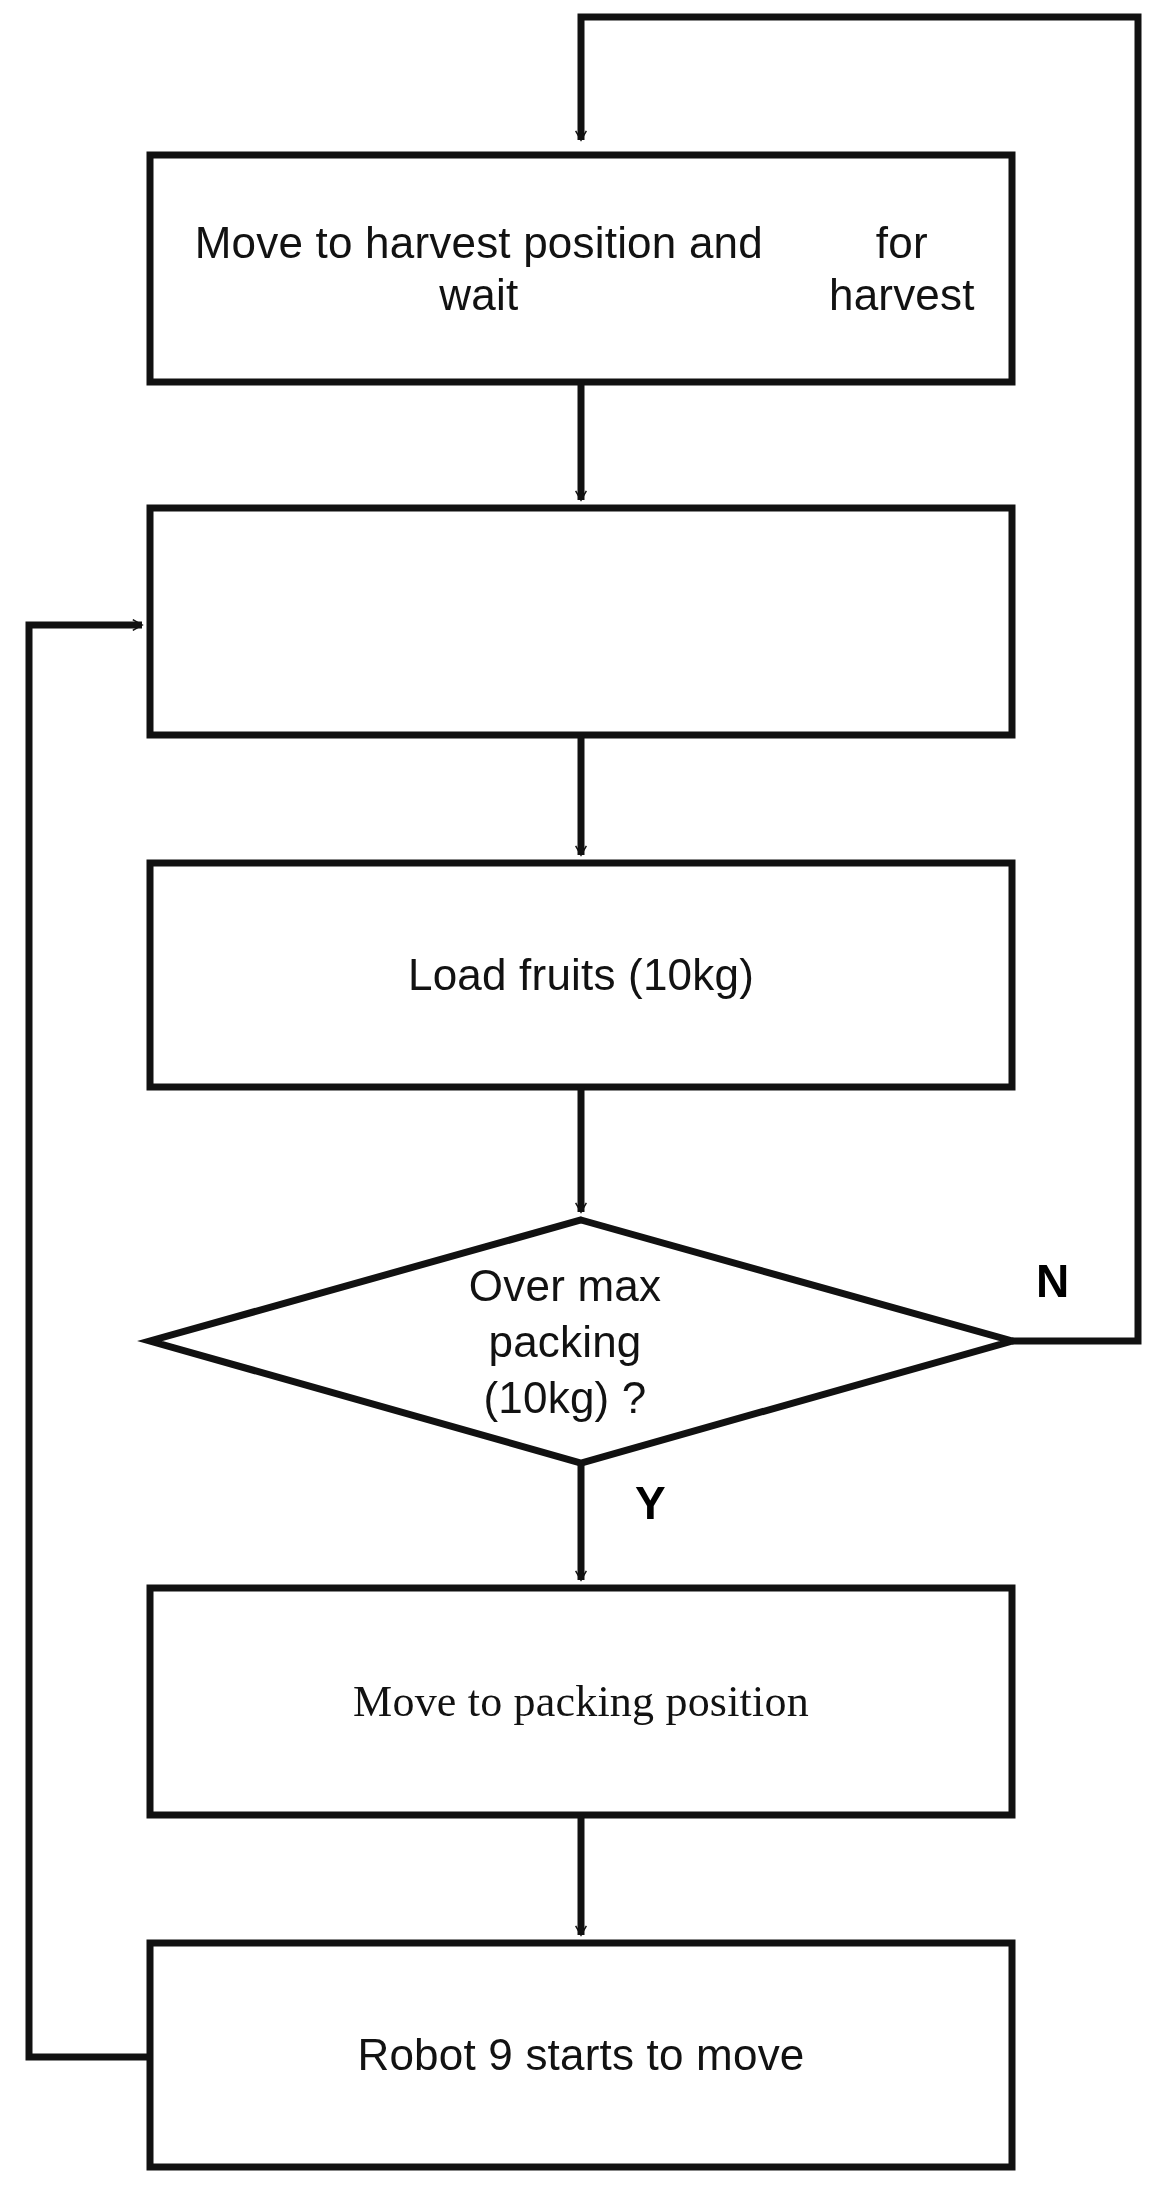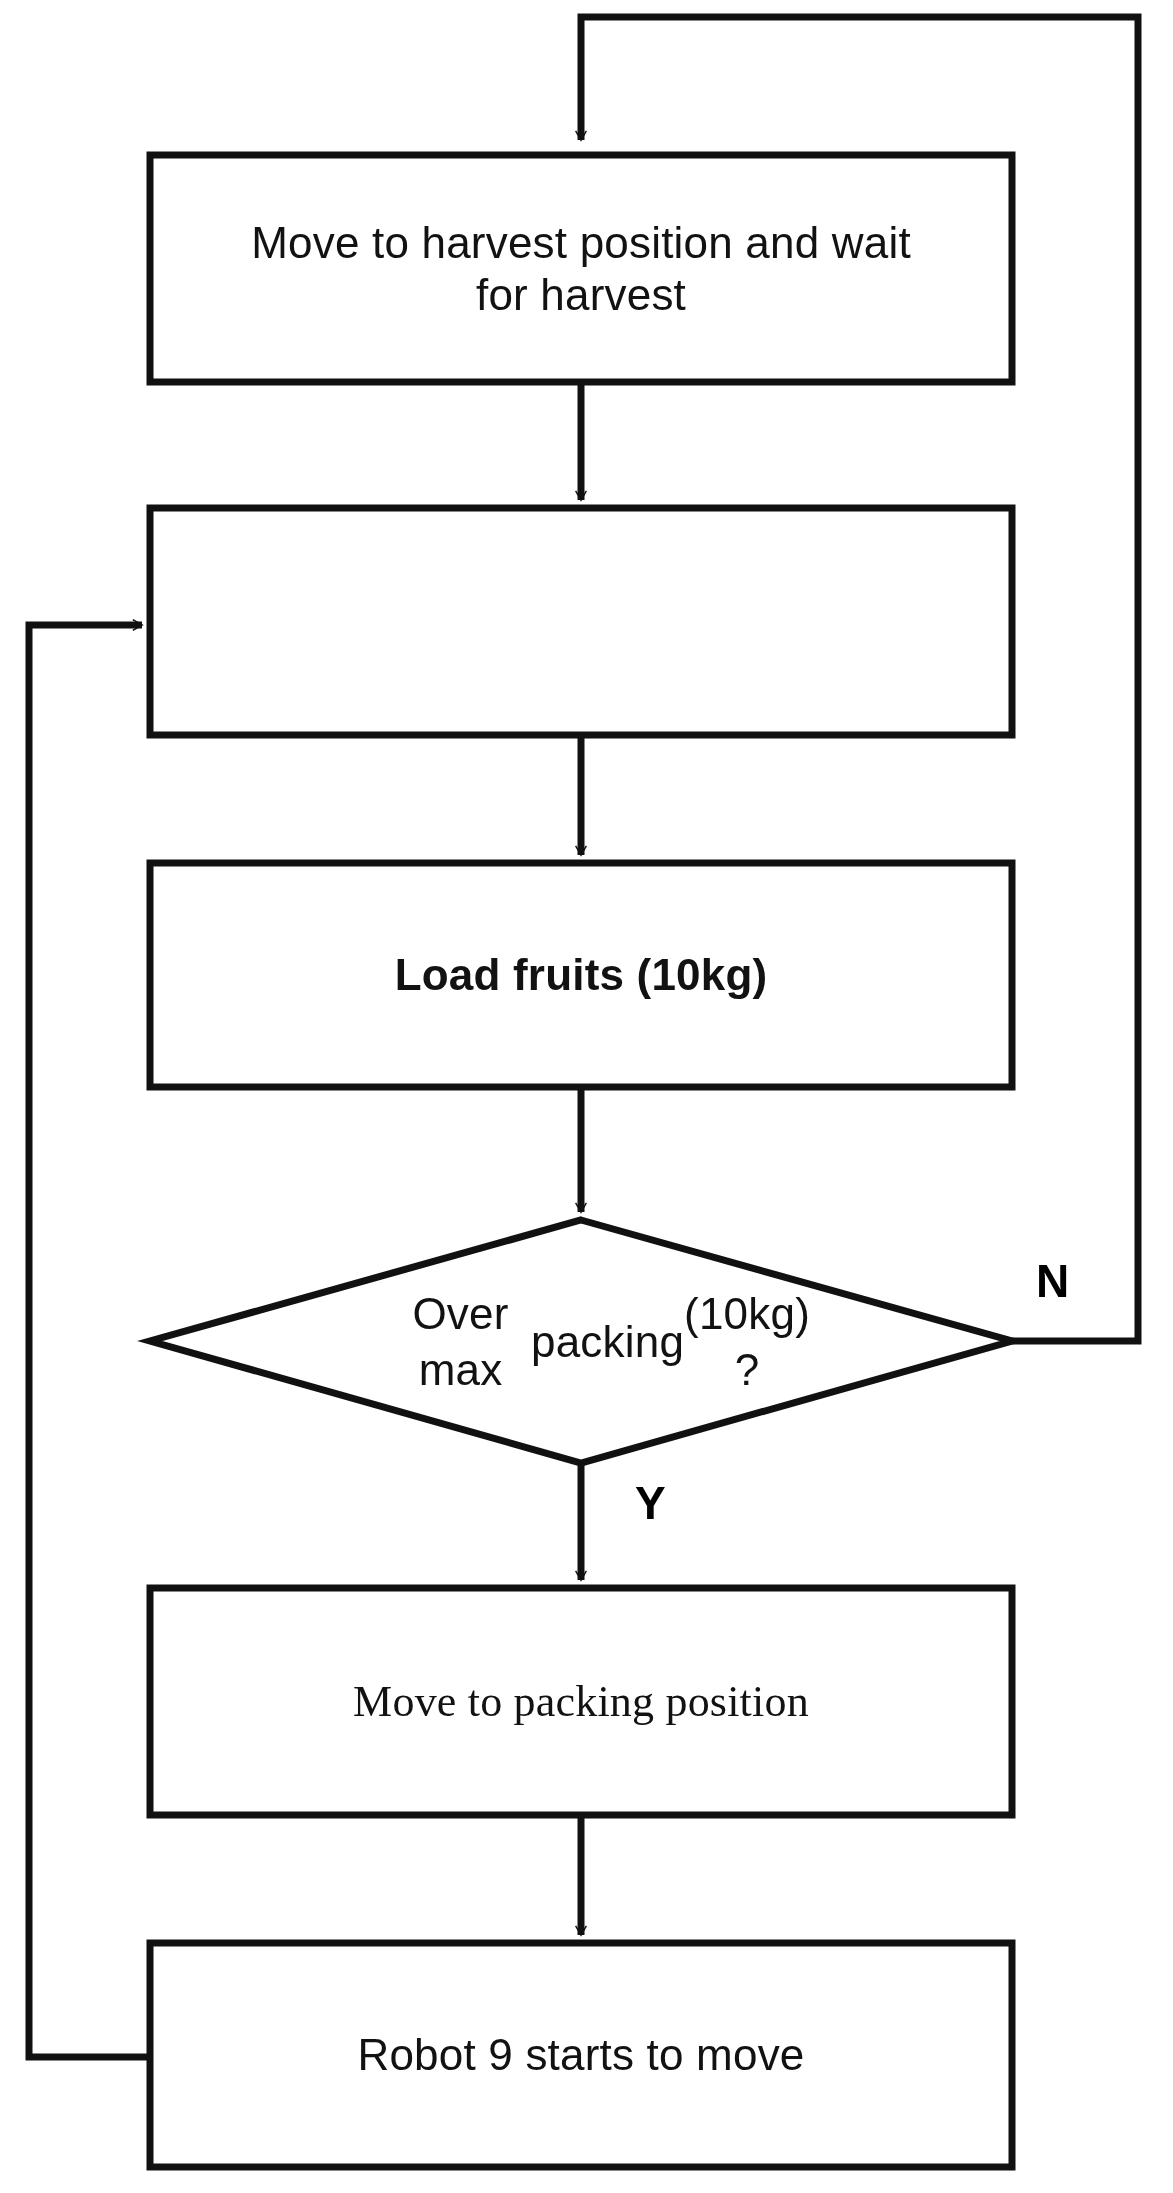--- a/index.html
+++ b/index.html
@@ -76,31 +76,31 @@
 
     <path d="M 581 1463 L 581 1580" fill="none" stroke="#111111" stroke-width="7" marker-end="url(#arrowOpen)"></path>
 
     <path d="M 581 1815 L 581 1935" fill="none" stroke="#111111" stroke-width="7" marker-end="url(#arrowOpen)"></path>
 
     <path d="M 1012 1341 L 1138 1341 L 1138 17 L 581 17 L 581 140" fill="none" stroke="#111111" stroke-width="7" stroke-linejoin="miter" marker-end="url(#arrowOpen)"></path>
 
     <path d="M 150 2057 L 29 2057 L 29 625 L 142 625" fill="none" stroke="#111111" stroke-width="7" stroke-linejoin="miter" marker-end="url(#arrowOpen)"></path>
   </svg>
 
-  <div class="node-label" style="left:158px; top:155px; width:846px; height:227px; flex-direction:column;">
+  <div class="node-label" style="left:158px; top:155px; width:846px; height:227px; flex-direction:row;">
     <span>Move  to harvest  position and wait</span>
     <span>for harvest</span>
   </div>
 
 
-  <div class="node-label" style="left:158px; top:863px; width:846px; height:224px;font-weight:bold;">
+  <div class="node-label" style="left:158px; top:863px; width:846px; height:224px;">
     <span>Load fruits (10kg)</span>
   </div>
 
-  <div class="node-label" style="left:390px; top:1222px; width:420px; height:240px; flex-direction:row; line-height:1.28;">
+  <div class="node-label" style="left:355px; top:1222px; width:420px; height:240px; flex-direction:column; line-height:1.28;">
     <span>Over max</span>
     <span>packing</span>
     <span>(10kg) ?</span>
   </div>
 
   <div class="node-label" style="left:158px; top:1588px; width:846px; height:227px;font-family:Liberation Serif, serif;">
     <span>Move  to packing position</span>
   </div>
 
   <div class="node-label" style="left:158px; top:1943px; width:846px; height:224px;">

